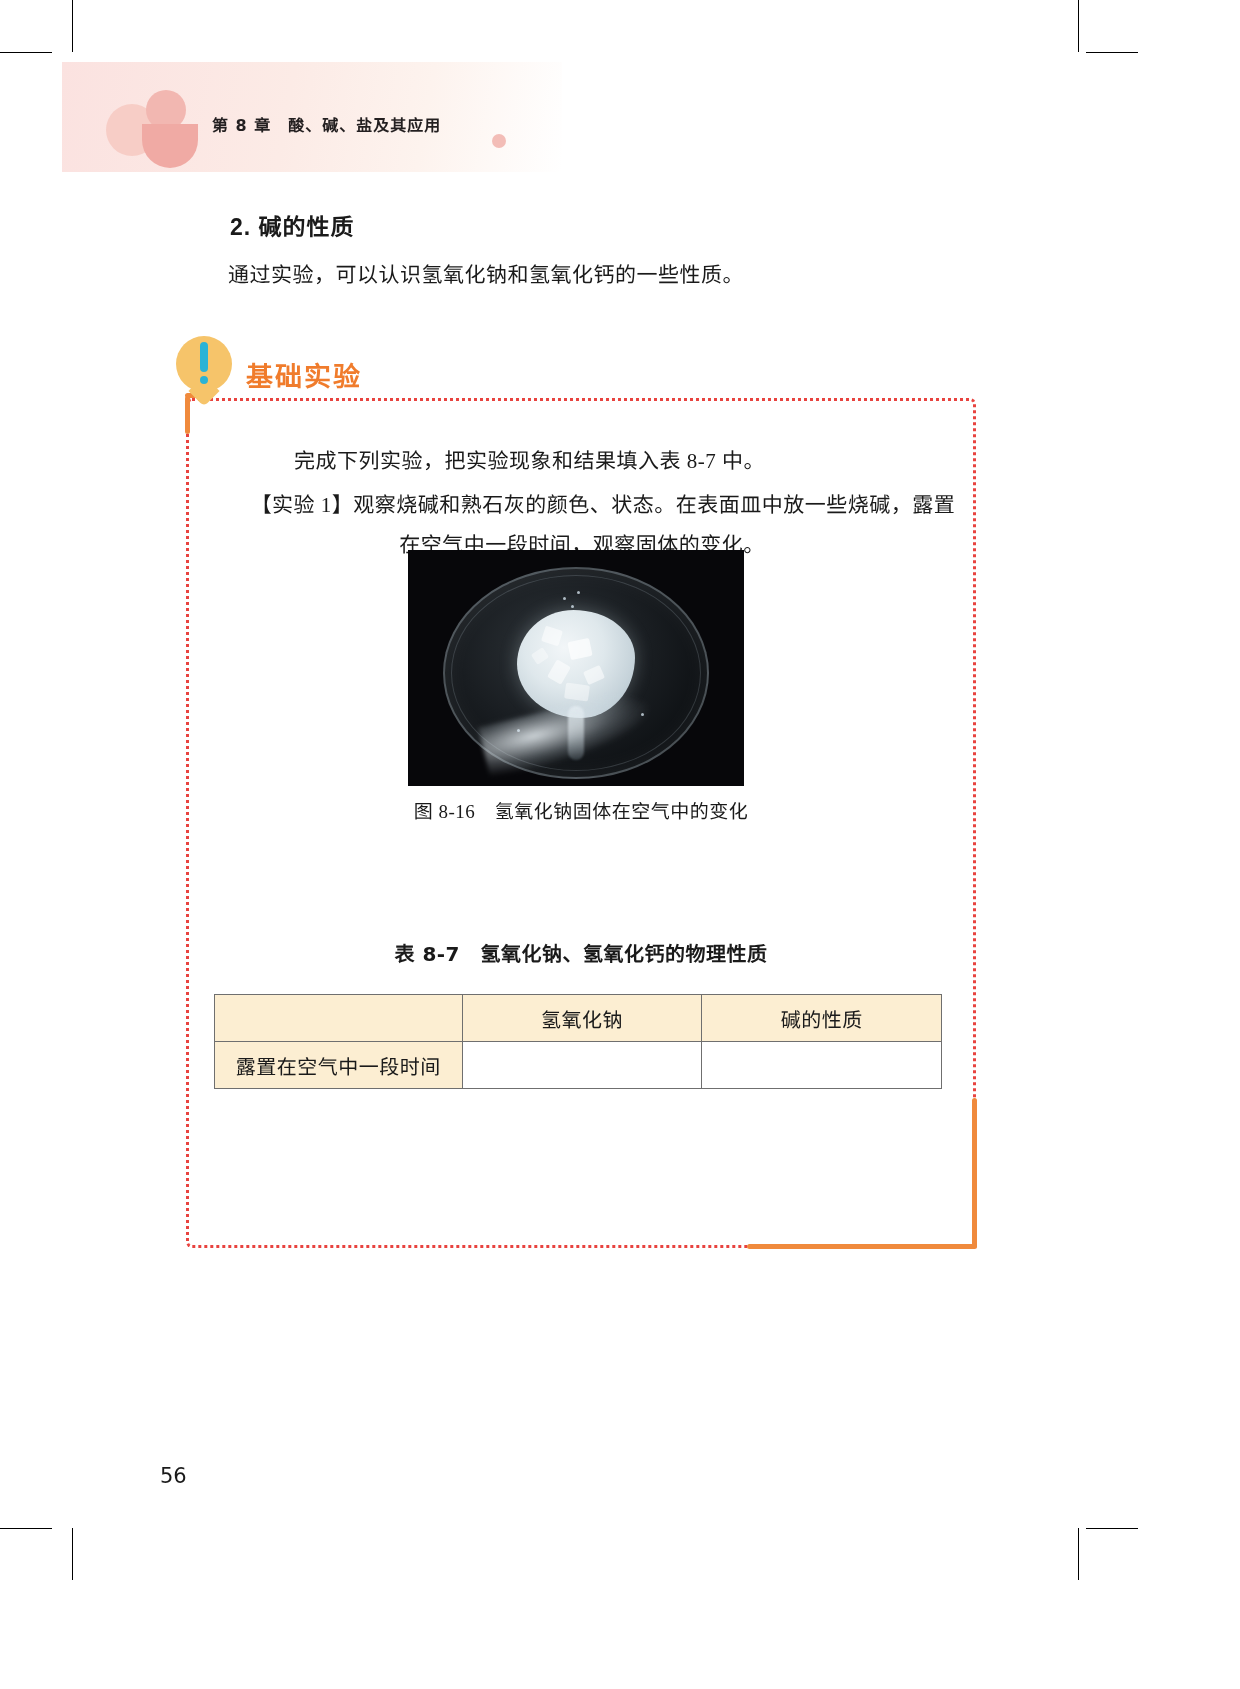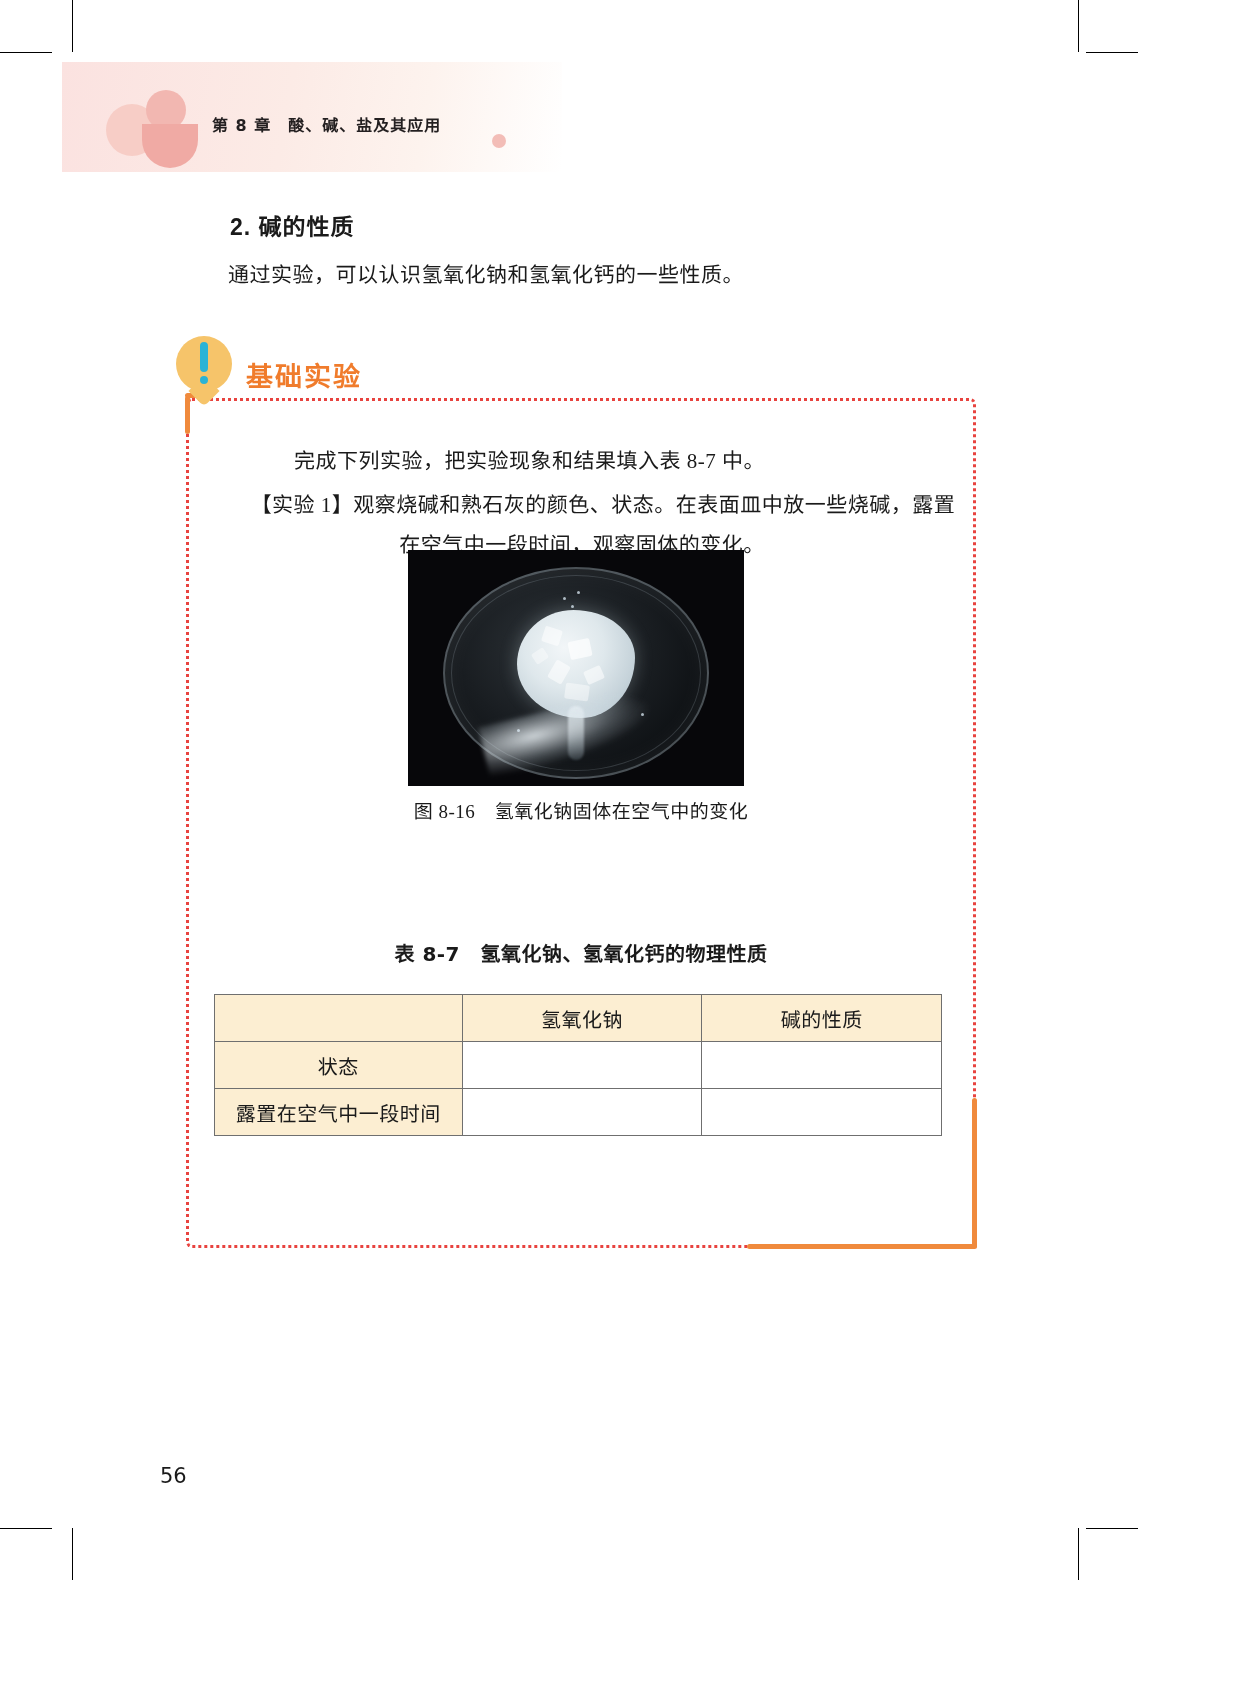--- a/index.html
+++ b/index.html
@@ -380,25 +380,20 @@
       </colgroup>
     <thead>
       <tr>
         <td></td>
         <td>氢氧化钠</td>
         <td>碱的性质</td>
       </tr>
     </thead>
     <tbody>
       <tr>
-        <td class="rowhead">状态</td>
-        <td></td>
-        <td></td>
-      </tr>
-      <tr>
         <td class="rowhead">露置在空气中一段时间</td>
         <td></td>
         <td></td>
       </tr>
     </tbody>
   </table>
 </div>
 
 <div class="page-number">56</div>
 

